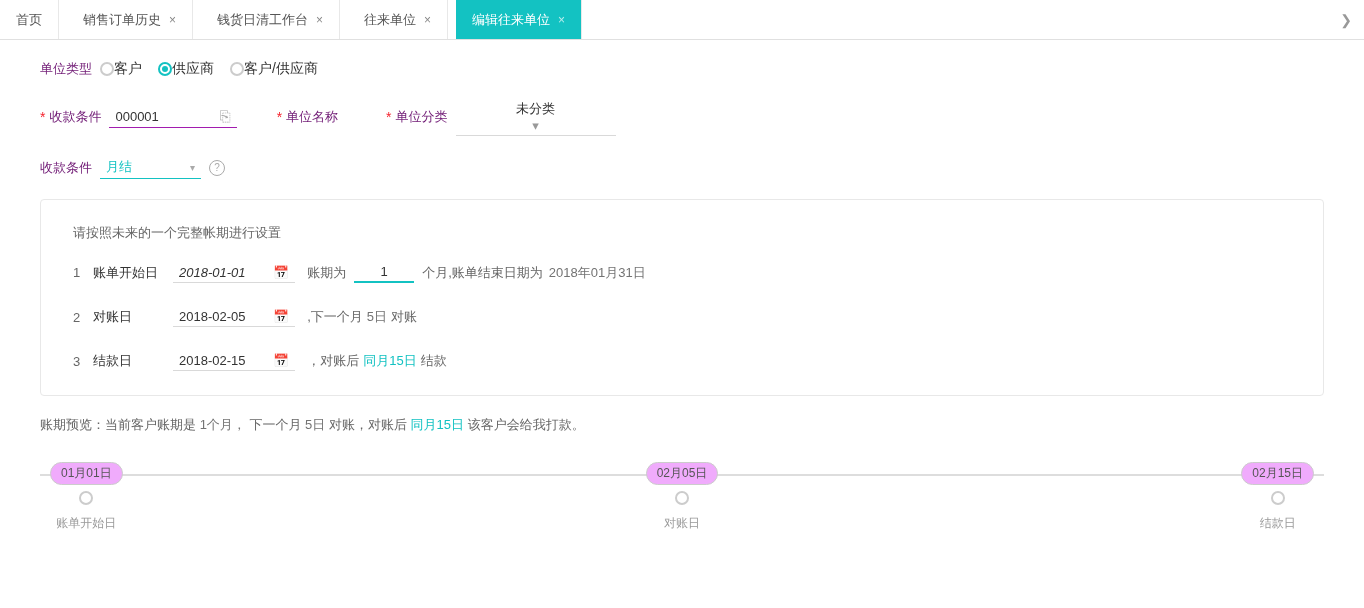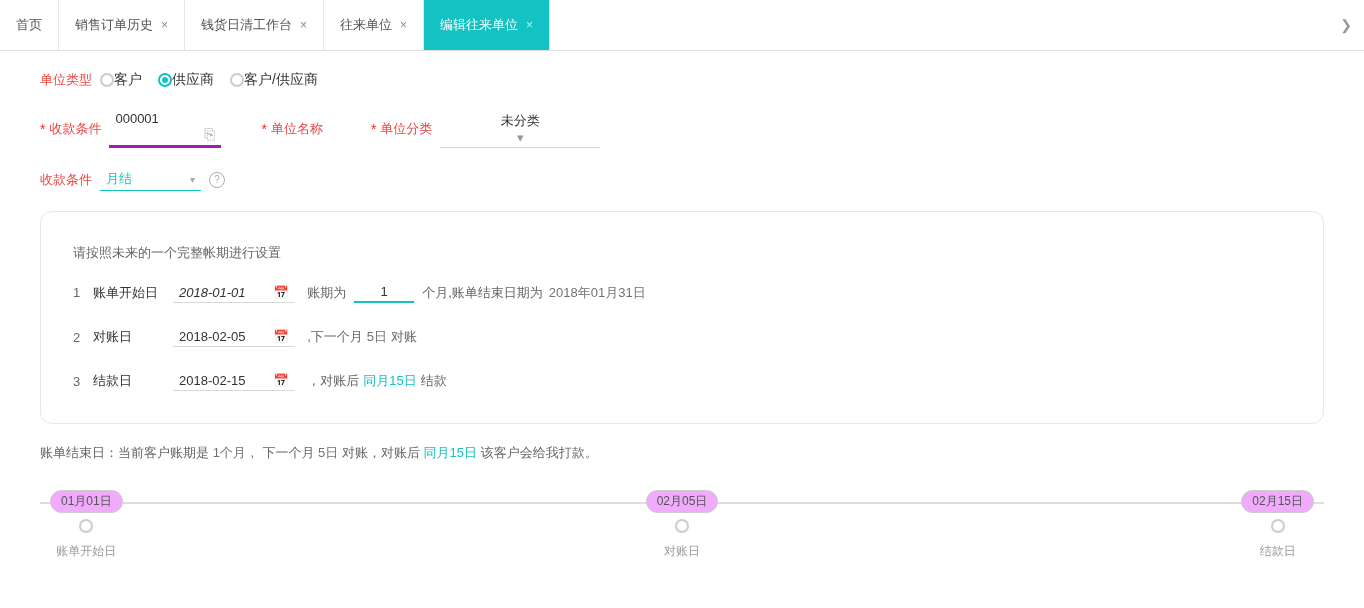--- a/index.html
+++ b/index.html
@@ -4,21 +4,22 @@
   <style>
     * { box-sizing: border-box; margin: 0; padding: 0; }
     body { font-family: 'Microsoft YaHei', Arial, sans-serif; font-size: 14px; color: #333; background: #f5f5f5; }
 
     
     .tabs-bar {
       display: flex;
       background: #fff;
       border-bottom: 1px solid #e0e0e0;
       align-items: center;
-      height: 51px;
+      height: 40px;
+      gap: 8px;
     }
     .tab {
       display: flex;
       align-items: center;
       padding: 0 16px;
       height: 100%;
       cursor: pointer;
       font-size: 13px;
       color: #555;
       border-right: 1px solid #e8e8e8;
@@ -57,21 +58,21 @@
       margin-bottom: 20px;
       flex-wrap: wrap;
     }
     .form-item {
       display: flex;
       align-items: center;
       margin-right: 40px;
     }
     .form-label {
       font-size: 13px;
-      color: #ef4444;
+      color: #701a75;
       margin-right: 8px;
       white-space: nowrap;
     }
     .required-star {
       color: #f5222d;
       margin-right: 4px;
     }
     .radio-group {
       display: flex;
       align-items: center;
@@ -103,24 +104,23 @@
       border-bottom: 1px solid #d9d9d9;
       padding: 4px 8px;
       font-size: 13px;
       outline: none;
       min-width: 120px;
       color: #333;
     }
     .form-input-wide { min-width: 200px; }
     .input-with-icon {
       display: flex;
-      align-items: flex-end;
-      border-bottom: 3px solid #a21caf;
+      align-items: center;
+      border-bottom: 1px solid #a21caf;
       padding: 2px 6px;
-      flex-direction: column;
     }
     .input-with-icon input {
       border: none; outline: none;
       font-size: 13px; color: #333;
       min-width: 100px;
     }
     .input-icon {
       color: #aaa;
       cursor: pointer;
       font-size: 14px;
@@ -158,22 +158,22 @@
       padding: 2px 6px;
       min-width: 120px;
       flex-direction: column;
     }
     .select-dropdown span { flex: 1; font-size: 13px; }
     .select-dropdown .chevron { color: #999; }
 
     
     .period-box {
       border: 1px solid #e8e8e8;
-      border-radius: 12px;
-      padding: 32px 32px;
+      border-radius: 4px;
+      padding: 24px 32px;
       margin-bottom: 20px;
       background: #fff;
     }
     .period-box-title {
       font-size: 13px;
       color: #666;
       margin-bottom: 20px;
     }
     .period-row {
       display: flex;
@@ -397,21 +397,21 @@
         <input type="text" value="2018-02-15" style="width: 90px; border: none; outline: none; font-size: 13px;">
         <span class="calendar-icon">📅</span>
       </div>
       <span class="period-suffix">，对账后</span>
       <span class="highlight-teal" style="margin: 0 4px;">同月15日</span>
       <span class="period-suffix">结款</span>
     </div>
   </div>
 
   <div class="preview-row">
-    <span>账单结束日：当前客户账期是</span>
+    <span>账期预览：当前客户账期是</span>
     <span class="highlight-orange strong">1个月，</span>
     <span>下一个月</span>
     <span class="highlight-orange strong">5日</span>
     <span> 对账，对账后</span>
     <span class="highlight-teal strong"> 同月15日</span>
     <span> 该客户会给我打款。</span>
   </div>
 
   <div class="timeline">
     <div class="timeline-line"></div>

